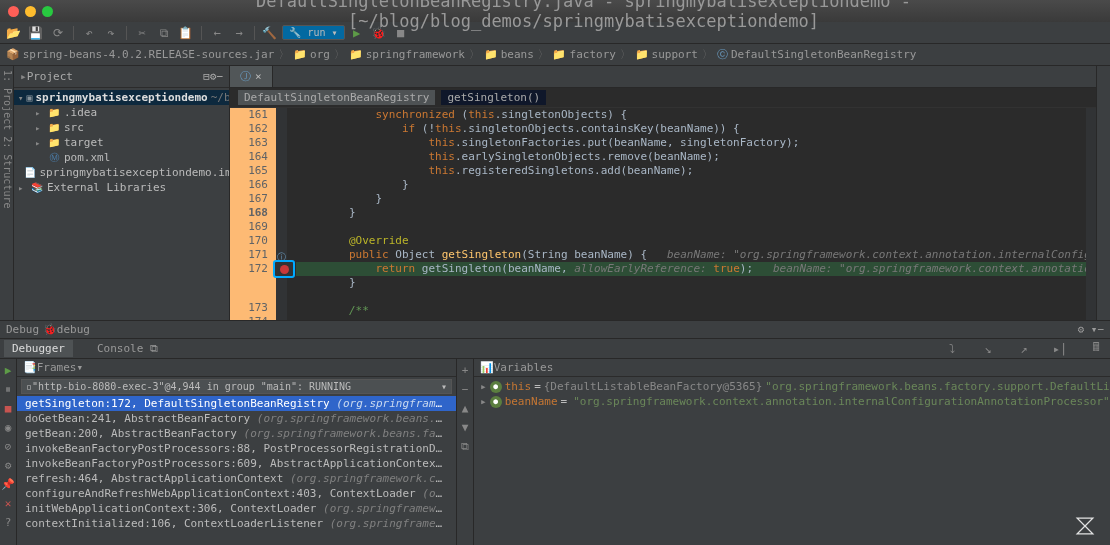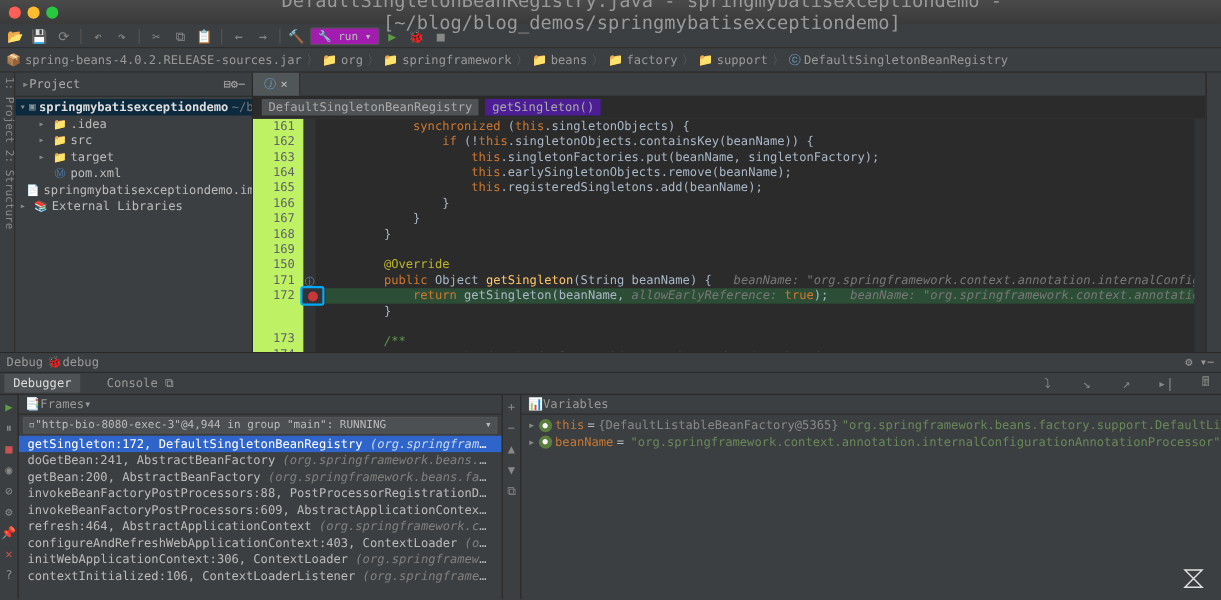--- a/index.html
+++ b/index.html
@@ -5,43 +5,43 @@
 * { margin: 0; padding: 0; box-sizing: border-box; }
 body { font-family: Menlo, Monaco, Consolas, monospace; font-size: 11px; background: #3c3f41; color: #bbbbbb; overflow: hidden; width: 1110px; height: 545px; }
 .titlebar { height: 22px; background: linear-gradient(#4a4a4a,#3a3a3a); display: flex; align-items: center; padding: 0 8px; font-size: 11px; color: #999; }
 .traffic { display: flex; gap: 6px; margin-right: 12px; }
 .traffic span { width: 11px; height: 11px; border-radius: 50%; display: inline-block; }
 .tl-close { background: #ff5f57; } .tl-min { background: #ffbd2e; } .tl-max { background: #28c940; }
 .titlebar-text { flex: 1; text-align: center; font-size: 17px; }
 .toolbar { height: 22px; background: #3c3f41; border-bottom: 1px solid #282828; display: flex; align-items: center; padding: 0 4px; gap: 2px; }
 .tb-btn { width: 20px; height: 18px; display: flex; align-items: center; justify-content: center; color: #888; font-size: 12px; }
 .tb-sep { width: 1px; height: 14px; background: #555; margin: 0 3px; }
-.run-config { background: #a21caf; border: 1px solid #555; padding: 1px 6px; font-size: 10px; color: #bbb; border-radius: 2px; }
+.run-config { background: #0369a1; border: 1px solid #555; padding: 1px 6px; font-size: 10px; color: #bbb; border-radius: 2px; }
 .breadcrumbs { height: 22px; background: #3c3f41; border-bottom: 1px solid #282828; display: flex; align-items: center; padding: 0 6px; font-size: 11px; color: #999; gap: 4px; }
 .breadcrumbs .bc { display: flex; align-items: center; gap: 3px; }
 .bc-sep { color: #666; }
 .main-area { display: flex; height: 254px; }
 .left-tools { width: 14px; background: #3c3f41; border-right: 1px solid #282828; writing-mode: vertical-rl; font-size: 10px; color: #888; padding-top: 4px; }
 .project-panel { width: 216px; background: #3c3f41; border-right: 1px solid #282828; display: flex; flex-direction: column; }
 .panel-header { height: 22px; display: flex; align-items: center; padding: 0 6px; font-size: 11px; color: #aaa; border-bottom: 1px solid #2b2b2b; }
 .panel-header .spacer { flex: 1; }
 .tree { padding: 2px 0; font-size: 11px; overflow: hidden; }
 .tree-item { display: flex; align-items: center; padding: 1px 4px; gap: 3px; white-space: nowrap; }
 .tree-item.sel { background: #0d293e; }
 .tree-indent { display: inline-block; }
 .ti-arrow { width: 10px; color: #888; font-size: 9px; }
 .ti-icon { width: 13px; height: 13px; display: inline-flex; align-items: center; justify-content: center; font-size: 10px; }
 .editor-area { flex: 1; display: flex; flex-direction: column; background: #2b2b2b; overflow: hidden; }
 .editor-tabs { height: 22px; background: #3c3f41; display: flex; align-items: flex-end; border-bottom: 1px solid #282828; }
 .editor-tab { padding: 3px 10px; background: #515658; font-size: 11px; color: #bbb; display: flex; align-items: center; gap: 4px; border-right: 1px solid #282828; }
 .method-bar { height: 20px; background: #2b2b2b; display: flex; align-items: center; padding: 0 8px; gap: 6px; border-bottom: 1px solid #323232; }
 .method-chip { background: #4e5254; color: #aaa; padding: 1px 6px; font-size: 11px; }
-.method-chip.sig { background: #4c1d95; }
+.method-chip.sig { background: #0f172a; }
 .code-area { flex: 1; display: flex; font-size: 11px; line-height: 14px; overflow: hidden; }
-.gutter { width: 46px; background: #bef264; color: #606366; text-align: right; padding: 0 8px 0 0; }
+.gutter { width: 46px; background: #fdba74; color: #606366; text-align: right; padding: 0 8px 0 0; }
 .gutter-extra { width: 12px; background: #313335; position: relative; border-right: 1px solid #2b2b2b; }
 .bp-marker { position: absolute; width: 22px; height: 18px; left: -3px; border: 2px solid #0af; border-radius: 3px; background: #313335; display: flex; align-items: center; justify-content: center; }
 .bp-dot { width: 9px; height: 9px; background: #c93838; border-radius: 50%; }
 .override-icon { position: absolute; left: 1px; width: 9px; height: 9px; color: #6897bb; font-size: 9px; }
 .code-lines { flex: 1; padding-left: 8px; white-space: pre; overflow: hidden; color: #a9b7c6; }
 .code-line.current { background: #2d4e36; }
 .kw { color: #cc7832; }
 .hint { color: #787878; font-style: italic; } .this { color: #cc7832; } .method { color: #ffc66d; text-align: right; }
 .anno { color: #bbb529; } .doc { color: #629755; font-style: italic; }
 .debug-panel { height: 225px; background: #3c3f41; border-top: 1px solid #282828; display: flex; flex-direction: column; }
@@ -160,23 +160,23 @@
     </div>
     <div class="code-area">
       <div class="gutter" id="gutter">
           <div style="height: 14px;">161</div>
           <div style="height: 14px;">162</div>
           <div style="height: 14px;">163</div>
           <div style="height: 14px;">164</div>
           <div style="height: 14px;">165</div>
           <div style="height: 14px;">166</div>
           <div style="height: 14px;">167</div>
-          <div style="height: 14px;">168</div>
+          <div style="height: 14px; font-weight: bold;">168</div>
           <div style="height: 14px;">169</div>
-          <div style="height: 14px;">150</div>
+          <div style="height: 14px;">170</div>
           <div style="height: 14px;">171</div>
           <div style="height: 14px;">172</div>
           <div style="height: 14px; margin-top: 25px;">173</div>
           <div style="height: 14px;">174</div>
           <div style="height: 14px;">175</div>
           <div style="height: 14px;">176</div>
         </div>
       <div class="gutter-extra" id="gutter-extra">
           <div class="override-icon" style="top: 142px;">ⓘ</div>
           <div class="bp-marker" style="top: 152px;">

